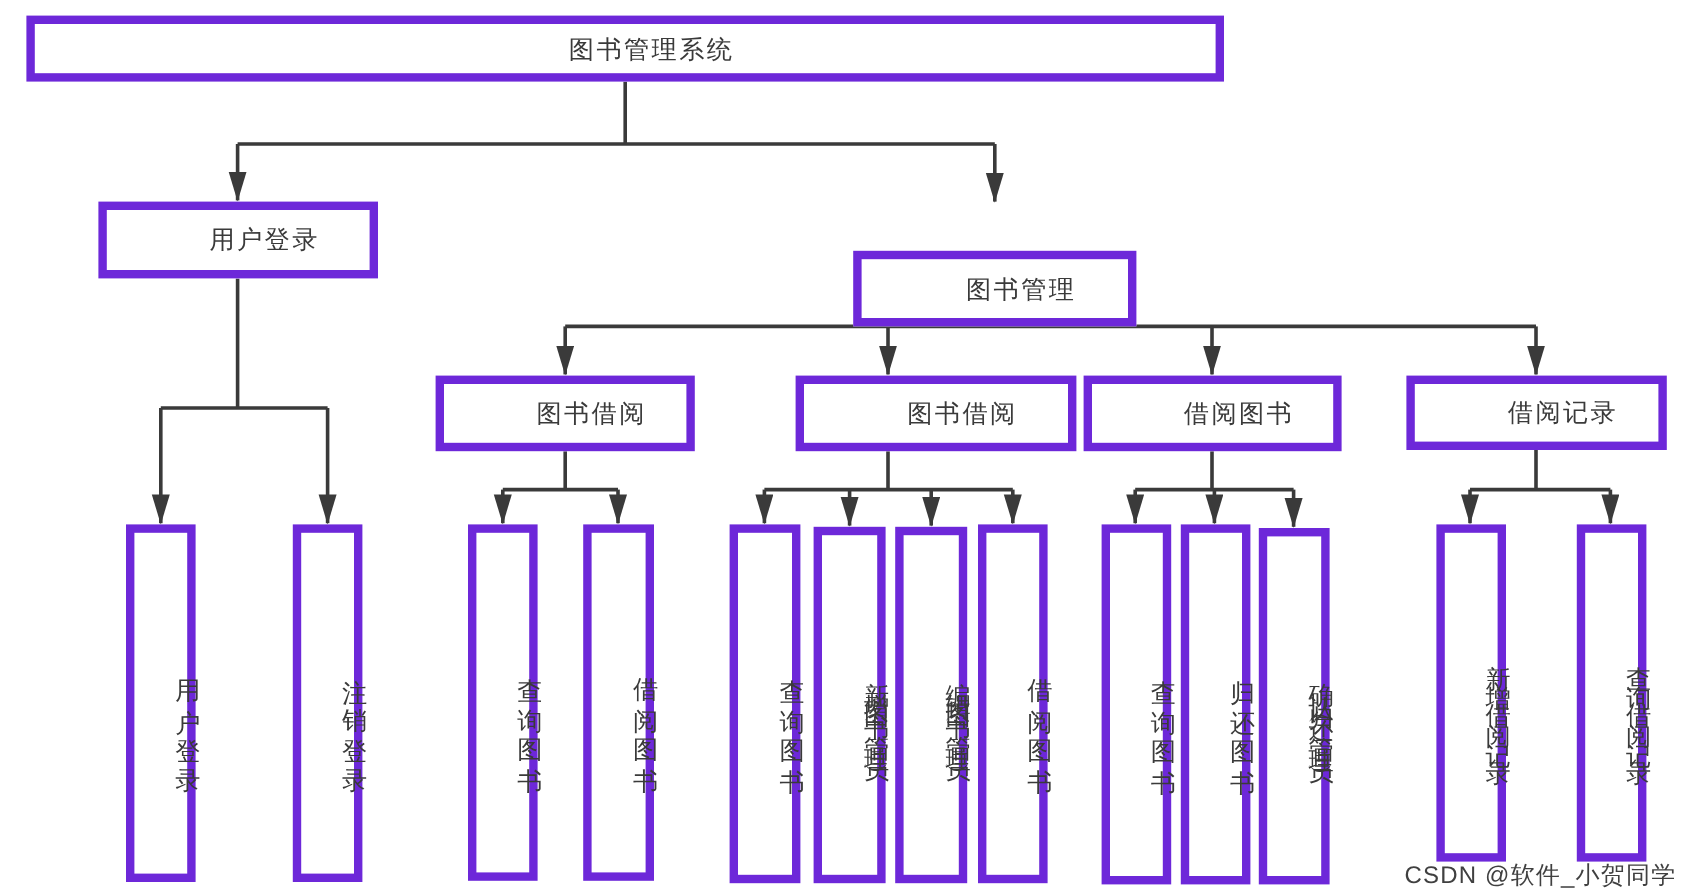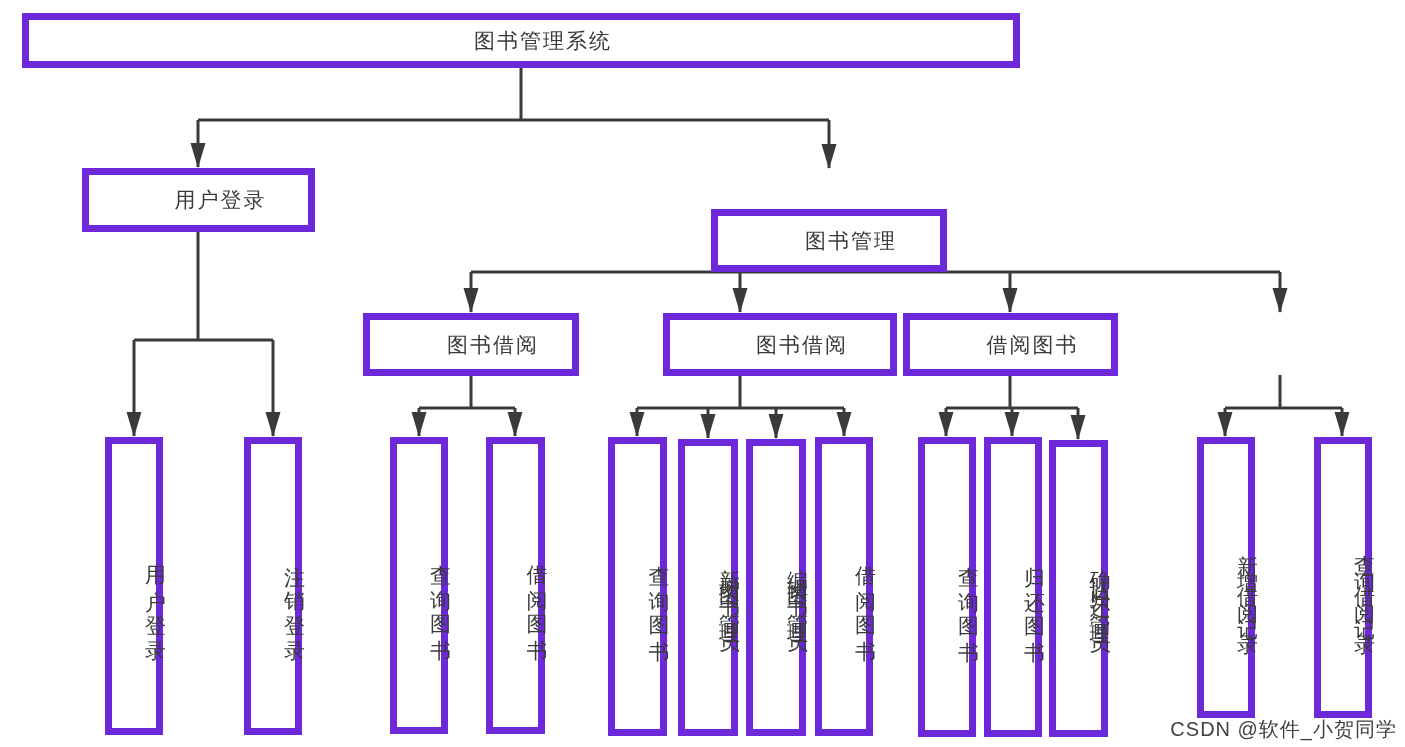--- a/index.html
+++ b/index.html
@@ -122,20 +122,23 @@
 
   <div class="node n-rec">
     <span class="lbl">图书借阅</span>
   </div>
   <div class="node n-bor">
     <span class="lbl">图书借阅</span>
   </div>
   <div class="node n-cur">
     <span class="lbl">借阅图书</span>
   </div>
+  <div class="node n-his">
+    <span class="lbl">借阅记录</span>
+  </div>
 
   <div class="node n-ul1">
     <span class="v sp4">用户登录</span>
   </div>
   <div class="node n-ul2">
     <span class="v sp4">注销登录</span>
   </div>
 
   <div class="node n-nb1">
     <span class="v sp4">查询图书</span>

